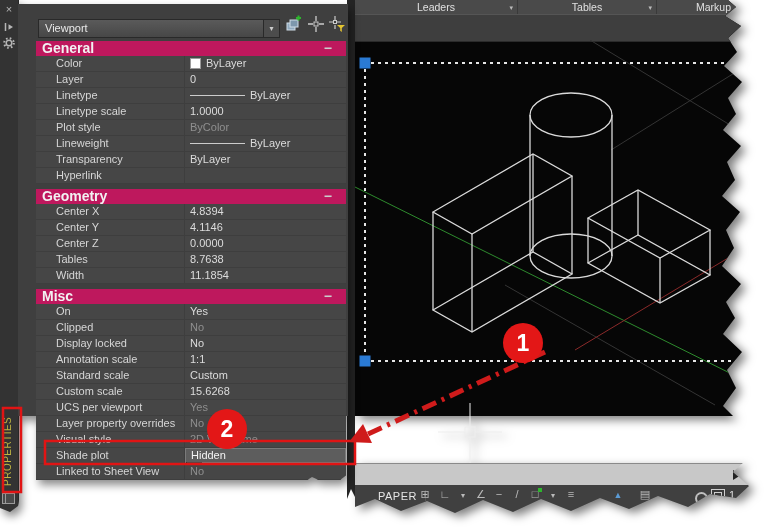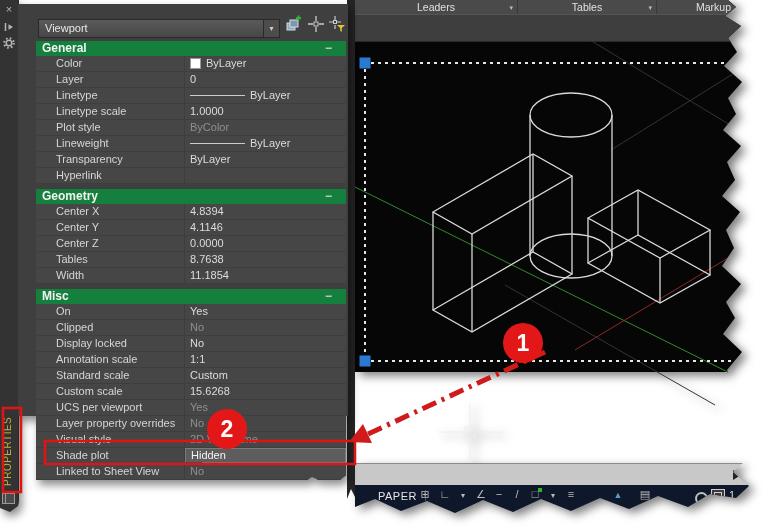--- a/index.html
+++ b/index.html
@@ -28,57 +28,57 @@
   .combo{position:absolute;left:20px;top:15px;width:240px;height:17px;
     background:linear-gradient(#5a5a5a,#474747);border:1px solid #292929;color:#e8e8e8;
     font-size:11px;line-height:17px;}
   .combo-text{position:absolute;left:6px;top:0;}
   .combo-arrow{position:absolute;right:0;top:0;width:15px;height:100%;
     border-left:1px solid #292929;background:#4c4c4c;text-align:center;color:#cccccc;
     font-size:8px;line-height:17px;}
   .hdr-icon{position:absolute;top:11px;width:20px;height:20px;}
 
   .sections{position:absolute;left:18px;right:2px;top:32px;}
-  .sec-hdr{height:15px;margin-top:5px;background:#15803d;color:#f2f2f2;font-weight:bold;
-    font-size:12px;line-height:15px;padding-left:6px;position:relative;}
+  .sec-hdr{height:15px;margin-top:5px;background:#be185d;color:#f2f2f2;font-weight:bold;
+    font-size:14px;line-height:15px;padding-left:6px;position:relative;}
   .sec-minus{position:absolute;right:14px;top:0;font-weight:bold;color:#cccccc;}
   .prow{height:15px;border-bottom:1px solid #3e3e3e;background:#464646;display:flex;
     font-size:11px;line-height:15px;color:#d6d6d6;position:relative;}
   .plabel{width:128px;padding-left:20px;border-right:1px solid #3e3e3e;white-space:nowrap;
     overflow:hidden;flex:none;}
   .pvalue{flex:1;padding-left:5px;display:flex;align-items:center;gap:5px;
     white-space:nowrap;overflow:hidden;color:#dcdcdc;}
   .prow.disabled .pvalue{color:#8f8f8f;}
   .swatch{width:9px;height:9px;background:#ffffff;border:1px solid #9a9a9a;flex:none;}
   .ltline{width:55px;height:0;border-top:1px solid #cccccc;flex:none;}
   .dd{position:absolute;left:149px;right:0;top:0;bottom:0;background:#5d5d5d;
     border:1px solid #7a7a7a;display:flex;flex-direction:column;}
   .dd-text{flex:1;padding-left:5px;color:#f4f4f4;line-height:13px;}
   .dd-btn{width:15px;background:#4a4a4a;border-left:1px solid #2c2c2c;text-align:center;
     color:#cccccc;font-size:8px;line-height:13px;flex:none;}
 
   
-  .canvas-shadow{position:absolute;left:355px;top:0;width:413px;height:372px;z-index:4;
+  .canvas-shadow{position:absolute;left:355px;top:0;width:413px;height:416px;z-index:4;
     filter:drop-shadow(5px 4px 5px rgba(0,0,0,.5));}
   .canvas-clip{width:100%;height:100%;position:relative;background:#060606;
     clip-path:polygon(0px 0px,373px 0px,381px 7px,370px 16px,386px 26px,373px 38px,382px 52px,369px 66px,387px 82px,373px 98px,381px 114px,368px 130px,386px 146px,372px 162px,380px 180px,367px 196px,385px 212px,371px 230px,379px 248px,367px 266px,386px 284px,371px 302px,380px 318px,368px 334px,387px 352px,372px 370px,381px 388px,368px 406px,386px 424px,375px 444px,391px 460px,378px 472px,394px 486px,381px 498px,355px 494px,333px 507px,303px 496px,274px 509px,245px 498px,216px 511px,186px 499px,158px 512px,128px 500px,100px 513px,72px 501px,46px 511px,20px 499px,0px 507px);}
   .ribbon-row{position:absolute;top:0;left:0;right:0;height:14px;background:#4a4a4a;
     display:flex;font-size:10.5px;color:#e0e0e0;}
   .ribbon-panel{position:relative;border-right:1px solid #3a3a3a;text-align:center;
     line-height:14px;flex:none;}
   .panel-arrow{position:absolute;right:4px;top:1px;font-size:7px;color:#bbbbbb;}
   .ribbon-band{position:absolute;top:14px;left:0;right:0;height:26px;background:#3e3e3e;
     border-top:1px solid #555555;border-bottom:1px solid #2a2a2a;}
   .draw-area{position:absolute;top:40px;left:0;width:413px;height:423px;}
   .h-scroll{position:absolute;top:463px;left:0;right:0;height:22px;background:#c8c8c8;
     border-top:1px solid #8a8a8a;}
   .scroll-arrow{position:absolute;left:378px;top:6px;width:0;height:0;
     border-left:8px solid #222222;border-top:5px solid transparent;
     border-bottom:5px solid transparent;}
-  .statusbar{position:absolute;top:485px;left:0;right:0;height:43px;background:#0f172a;text-decoration:underline;}
+  .statusbar{position:absolute;top:485px;left:0;right:0;height:43px;background:#404040;text-decoration:underline;}
   .paper-btn{position:absolute;left:23px;top:5px;font-size:11px;color:#e5e5e5;
     letter-spacing:.5px;padding-right:8px;border-right:1px solid #555555;}
   .sb-icon{position:absolute;top:3px;width:16px;text-align:center;font-size:11px;
     color:#b9b9b9;}
   .sb-i0{left:62px}.sb-i1{left:82px}.sb-i2{left:100px;font-size:8px;top:6px}
   .sb-i3{left:118px}.sb-i4{left:136px}.sb-i5{left:154px}.sb-i6{left:172px}
   .sb-i7{left:190px;font-size:8px;top:6px}.sb-i8{left:208px}
   .sb-i9{left:255px;color:#5b9bd5;font-size:9px;top:5px}.sb-i10{left:282px}
   .green-dot{position:absolute;width:4px;height:4px;background:#2db52d;right:1px;top:0;}
   .vp-rotate-icon{position:absolute;left:340px;top:7px;width:9px;height:9px;

